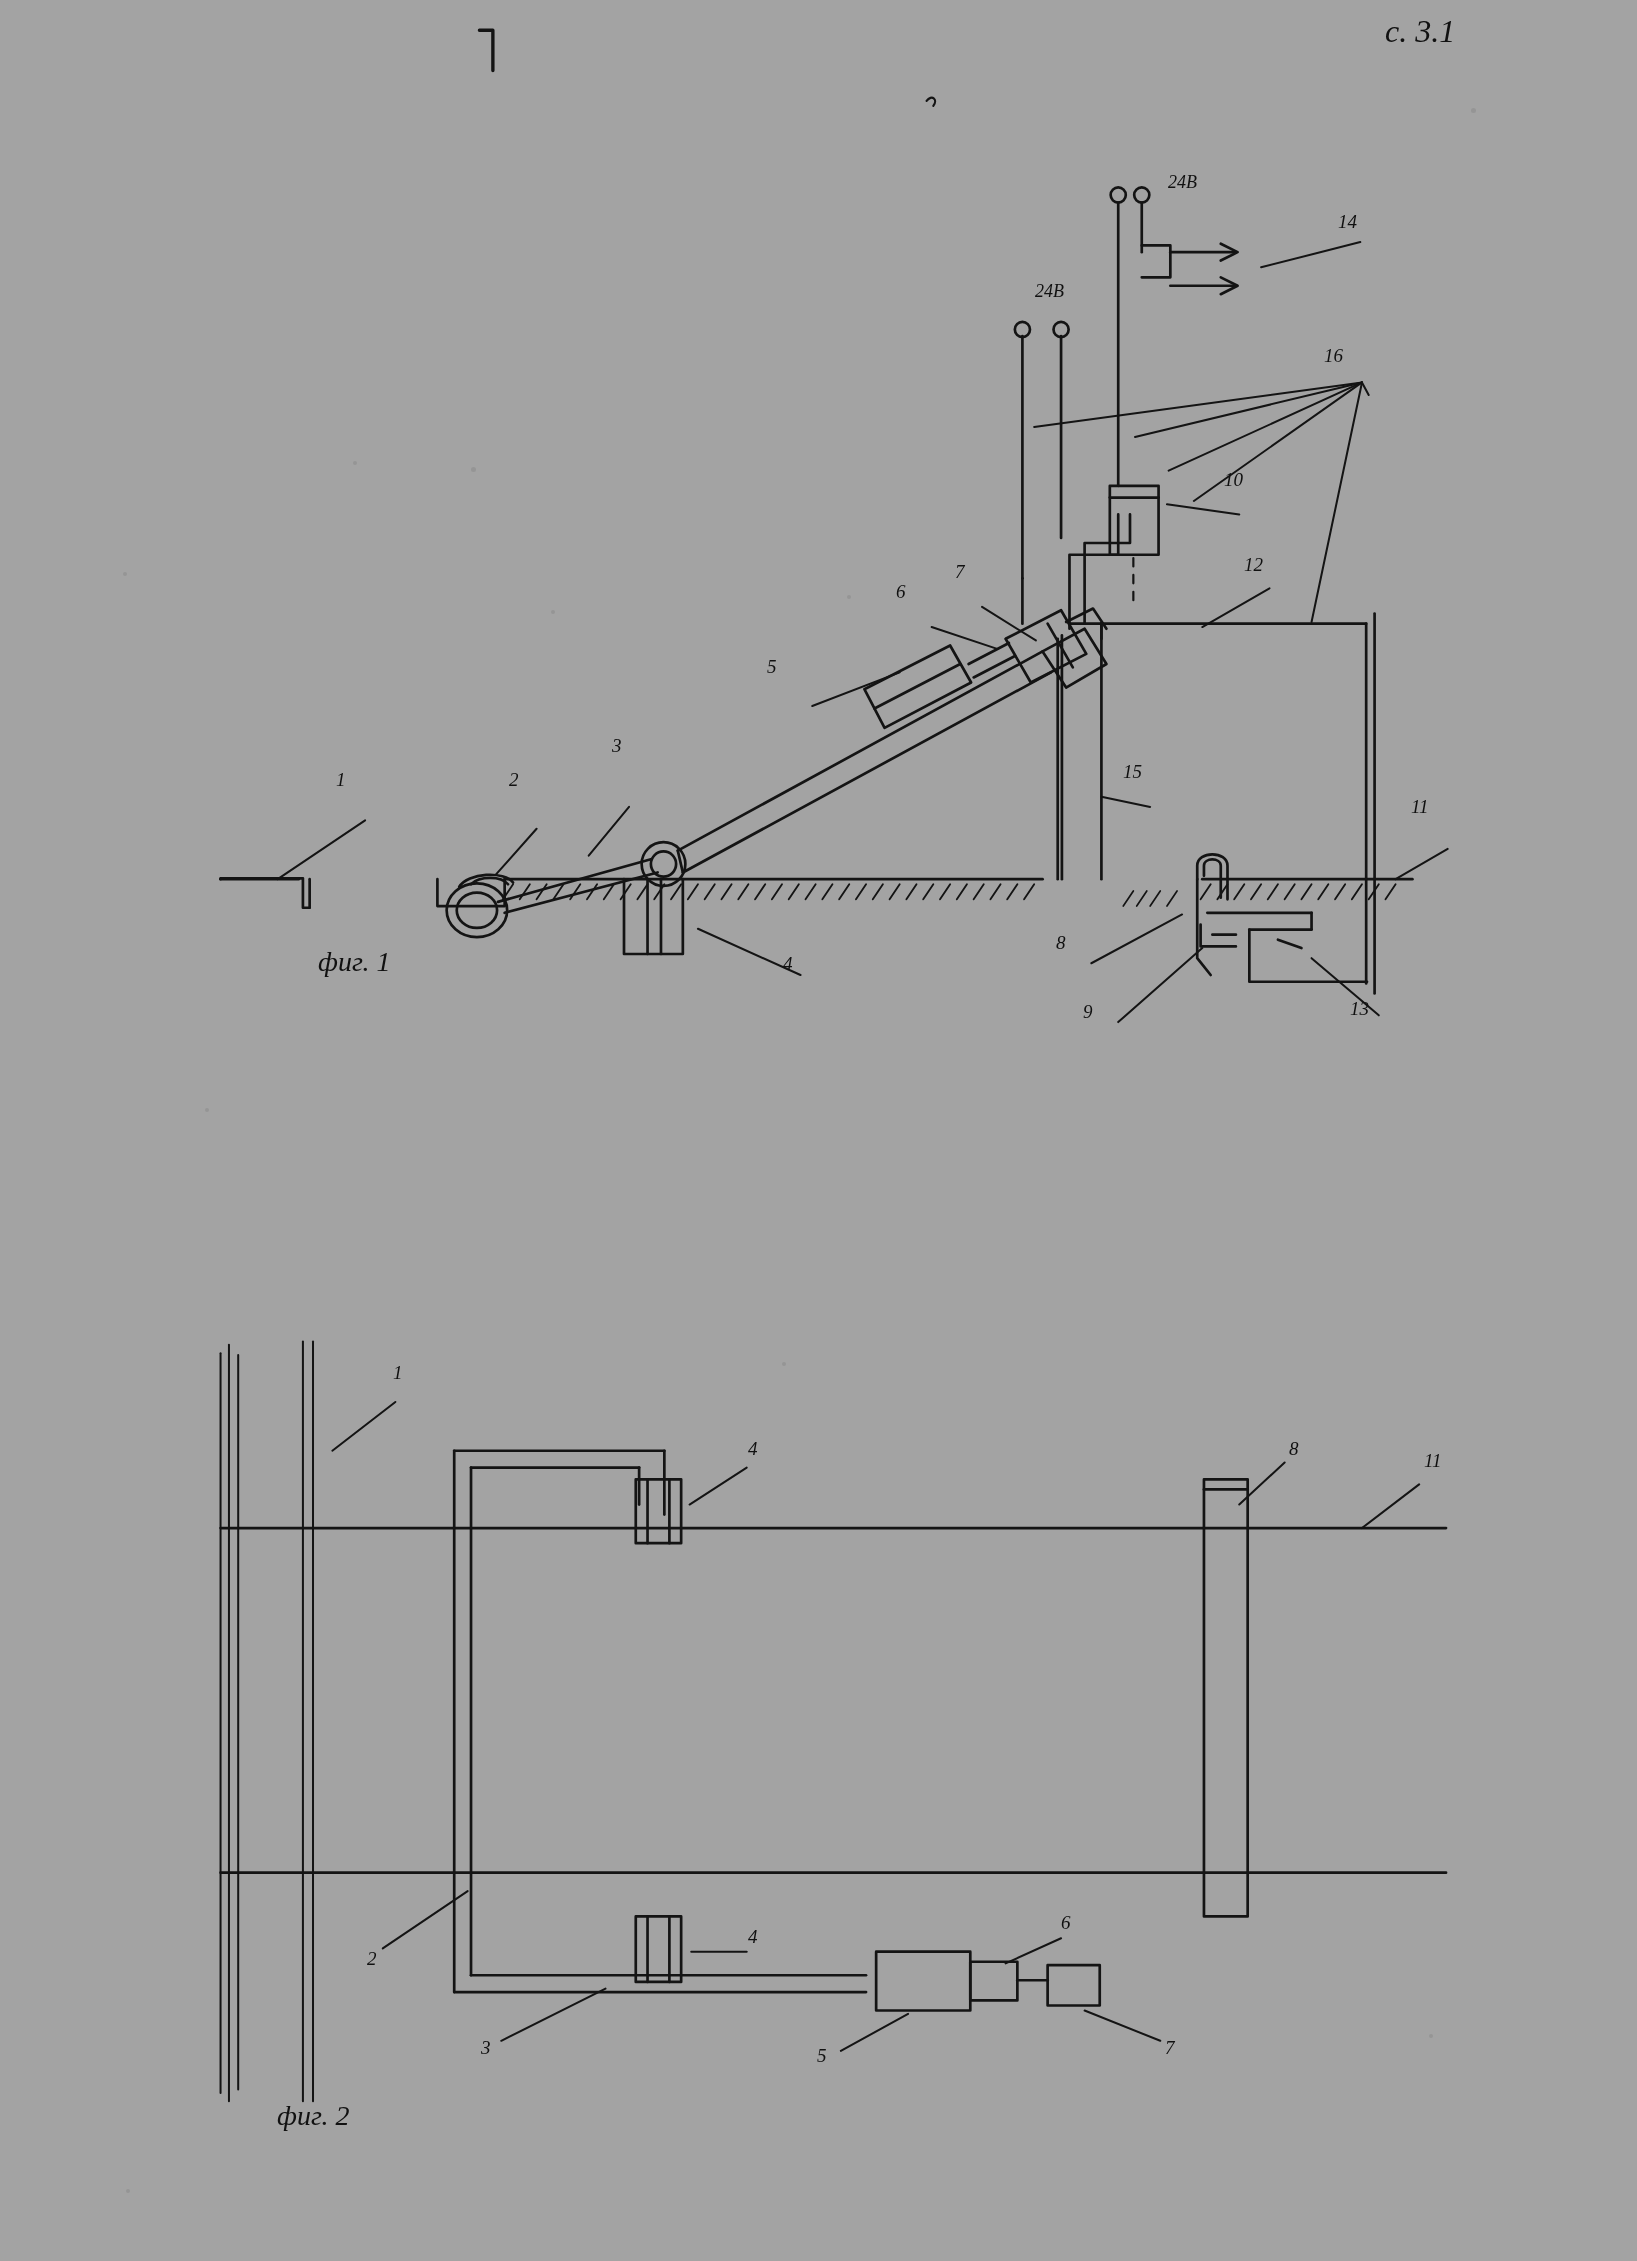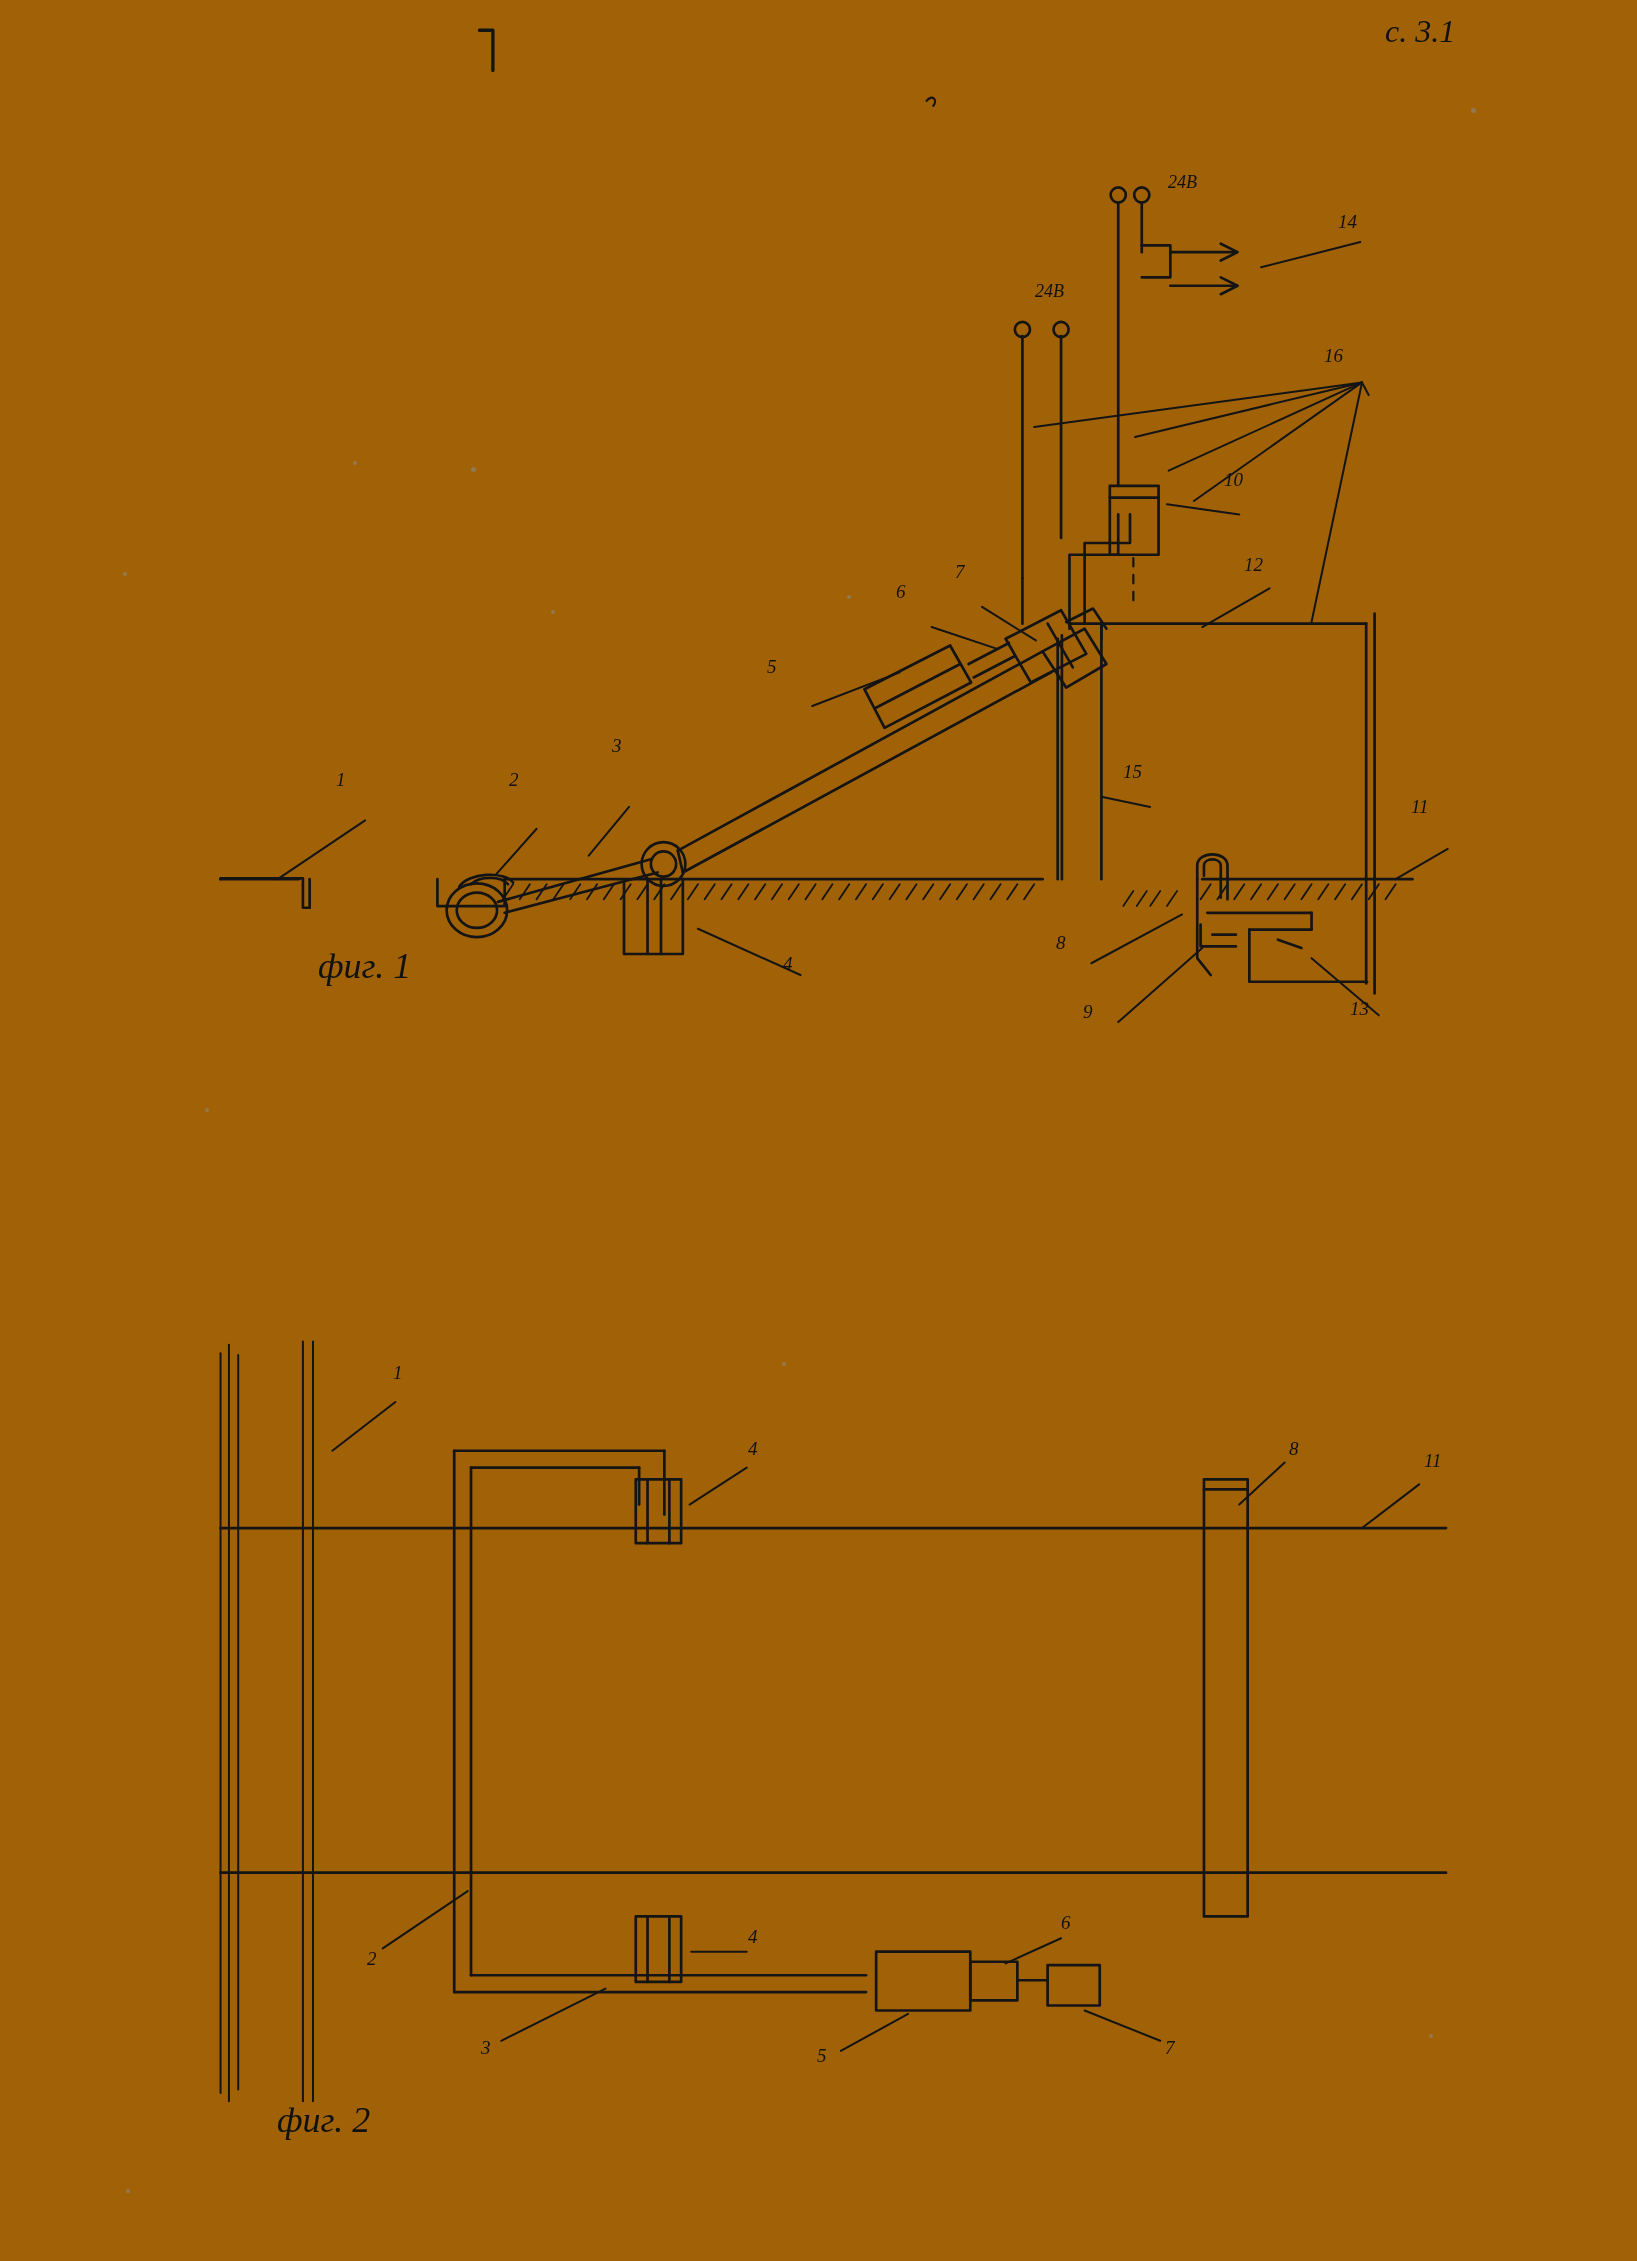--- a/index.html
+++ b/index.html
@@ -11,38 +11,38 @@
     width: 1638px;
     height: 2261px;
     position: relative;
     font-family: "Liberation Serif", serif;
     color: #111;
     overflow: hidden;
   }
   .page {
     position: absolute;
     inset: 0;
-    background: #a16207;
+    background: #a3a3a3;
   }
   .lbl {
     position: absolute;
     font-family: "Liberation Serif", serif;
     font-style: italic;
     color: #111;
     white-space: nowrap;
     line-height: 1;
   }
   .num {
     font-size: 19px;
   }
   .volt {
     font-size: 18px;
   }
   .figcap {
-    font-size: 36px;
+    font-size: 28px;
     font-style: italic;
   }
   .pagenum {
     font-size: 32px;
     font-style: italic;
   }
   svg.draw {
     position: absolute;
     left: 0;
     top: 0;

